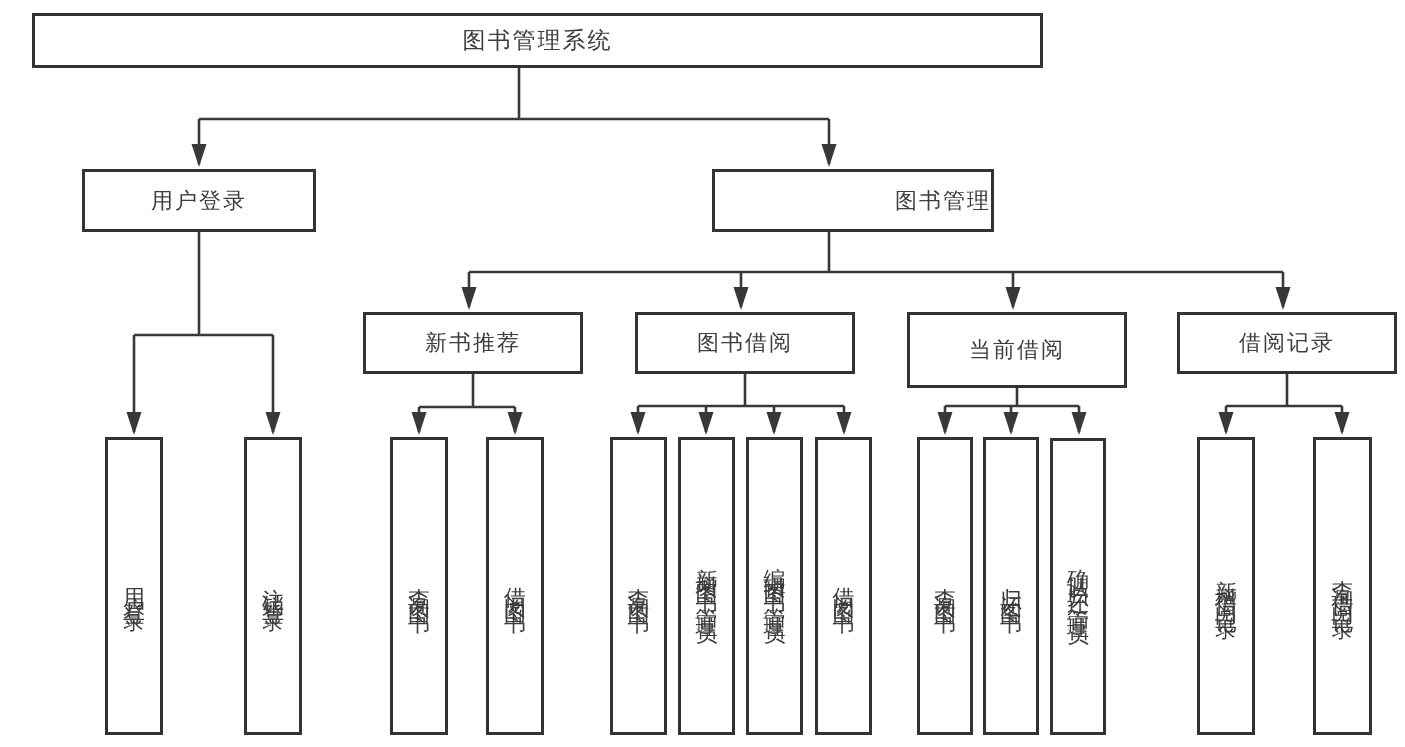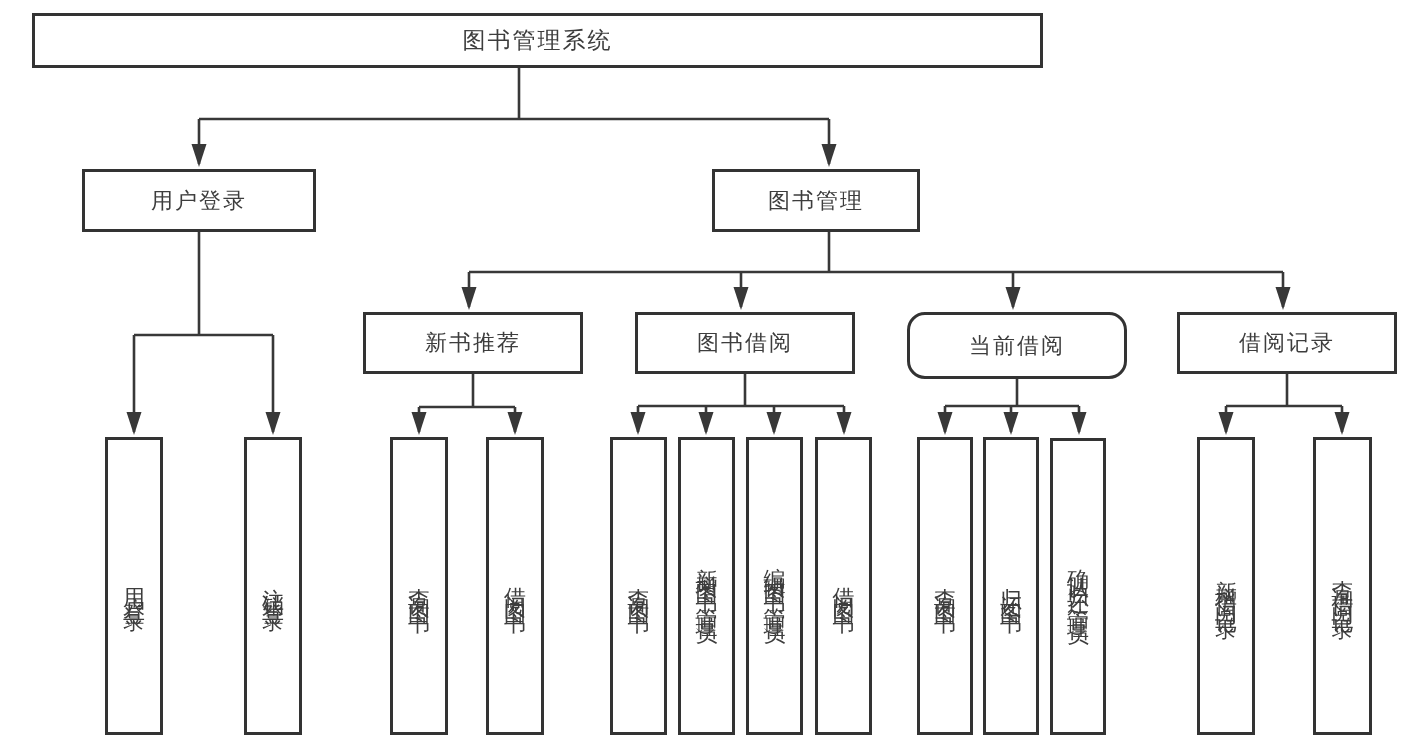--- a/index.html
+++ b/index.html
@@ -52,31 +52,31 @@
       <polygon points="1334.5,412 1349.5,412 1342,435"></polygon>
     </svg>
 
   <div class="node" style="left:12px;top:13px;width:1011px;height:55px;margin-left:20px;">
     <span class="root-label">图书管理系统</span>
   </div>
 
   <div class="node" style="left:82px;top:169px;width:234px;height:63px;">
     <span class="h-label">用户登录</span>
   </div>
-  <div class="node" style="left:712px;top:169px;width:208px;height:63px;">
+  <div class="node" style="left:712px;top:169px;width:282px;height:63px;justify-content:flex-end;">
     <span class="h-label">图书管理</span>
   </div>
 
   <div class="node" style="left:363px;top:312px;width:220px;height:62px;">
     <span class="h-label">新书推荐</span>
   </div>
   <div class="node" style="left:635px;top:312px;width:220px;height:62px;">
     <span class="h-label">图书借阅</span>
   </div>
-  <div class="node" style="left:907px;top:312px;width:220px;height:67px;border-radius:18px;">
+  <div class="node" style="left:907px;top:312px;width:220px;height:76px;">
     <span class="h-label">当前借阅</span>
   </div>
   <div class="node" style="left:1177px;top:312px;width:220px;height:62px;">
     <span class="h-label">借阅记录</span>
   </div>
 
   <div class="node v-node" style="left:105px;top:437px;width:58px;height:298px;">
     <span>用户登录</span>
   </div>
   <div class="node v-node" style="left:244px;top:437px;width:58px;height:298px;">

